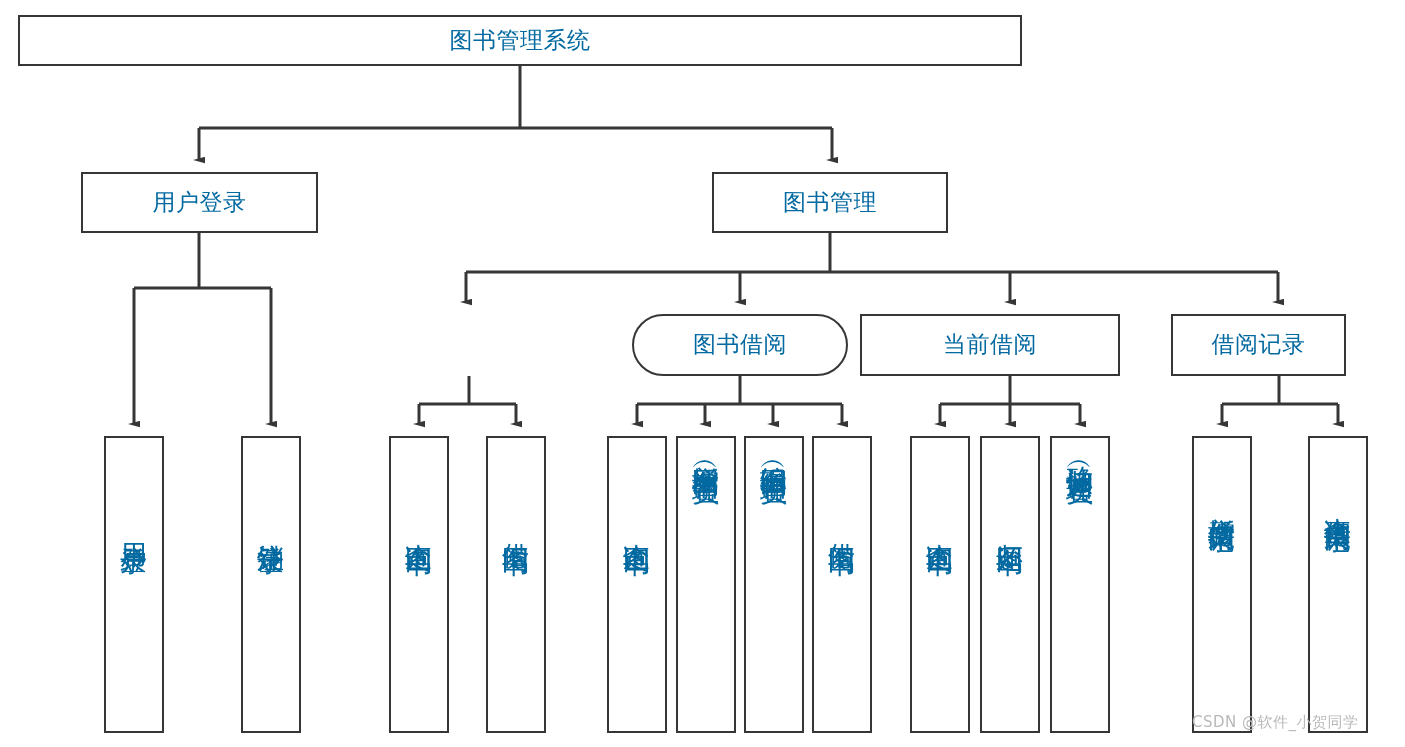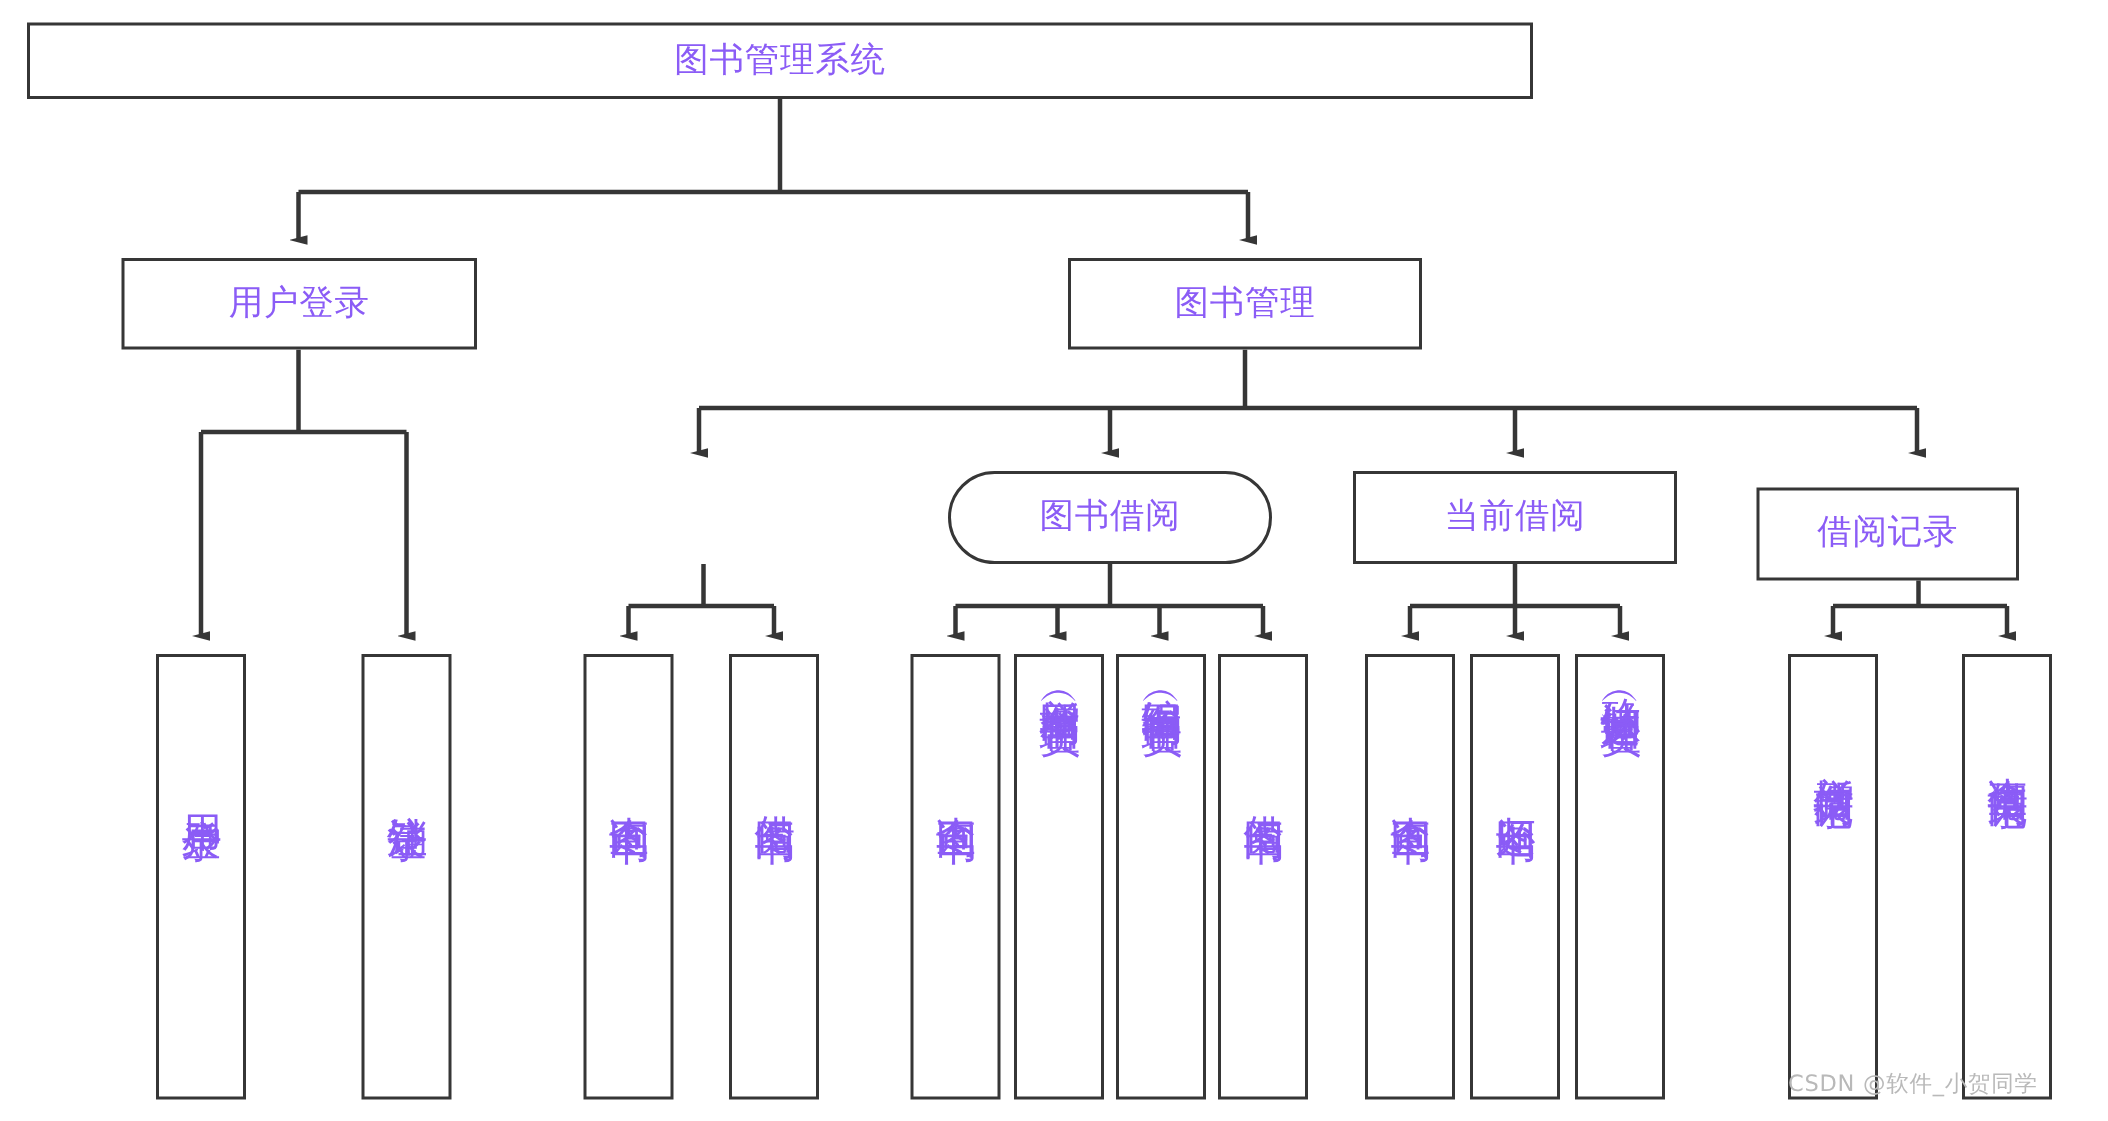--- a/index.html
+++ b/index.html
@@ -28,21 +28,21 @@
   .node {
     position: absolute;
     box-sizing: border-box;
     background: #ffffff;
     border: 2px solid #363636;
     display: flex;
     align-items: center;
     justify-content: center;
   }
   .node-label {
-    color: #8b5cf6;
+    color: #0369a1;
     letter-spacing: 0.5px;
     white-space: nowrap;
     line-height: 1.02;
   }
   .node.horiz .node-label {
     font-size: 23px;
   }
   .node.vert {
     align-items: flex-start;
     padding-top: 6px;
@@ -130,24 +130,24 @@
   <div class="node horiz" style="left:81px; top:172px; width:237px; height:61px;">
     <span class="node-label">用户登录</span>
   </div>
   <div class="node horiz" style="left:712px; top:172px; width:236px; height:61px;">
     <span class="node-label">图书管理</span>
   </div>
 
   <div class="node horiz" style="left:632px; top:314px; width:216px; height:62px;border-radius:31px;">
     <span class="node-label">图书借阅</span>
   </div>
-  <div class="node horiz" style="left:902px; top:314px; width:216px; height:62px;">
+  <div class="node horiz" style="left:860px; top:314px; width:260px; height:62px;">
     <span class="node-label">当前借阅</span>
   </div>
-  <div class="node horiz" style="left:1171px; top:314px; width:175px; height:62px;margin-top:11px;">
+  <div class="node horiz" style="left:1171px; top:314px; width:175px; height:62px;">
     <span class="node-label">借阅记录</span>
   </div>
 
   <div class="node vert pad2" style="left:104px; top:436px; width:60px; height:297px;">
     <span class="node-label">用户登录</span>
   </div>
   <div class="node vert pad2" style="left:241px; top:436px; width:60px; height:297px;">
     <span class="node-label">注销登录</span>
   </div>
 

